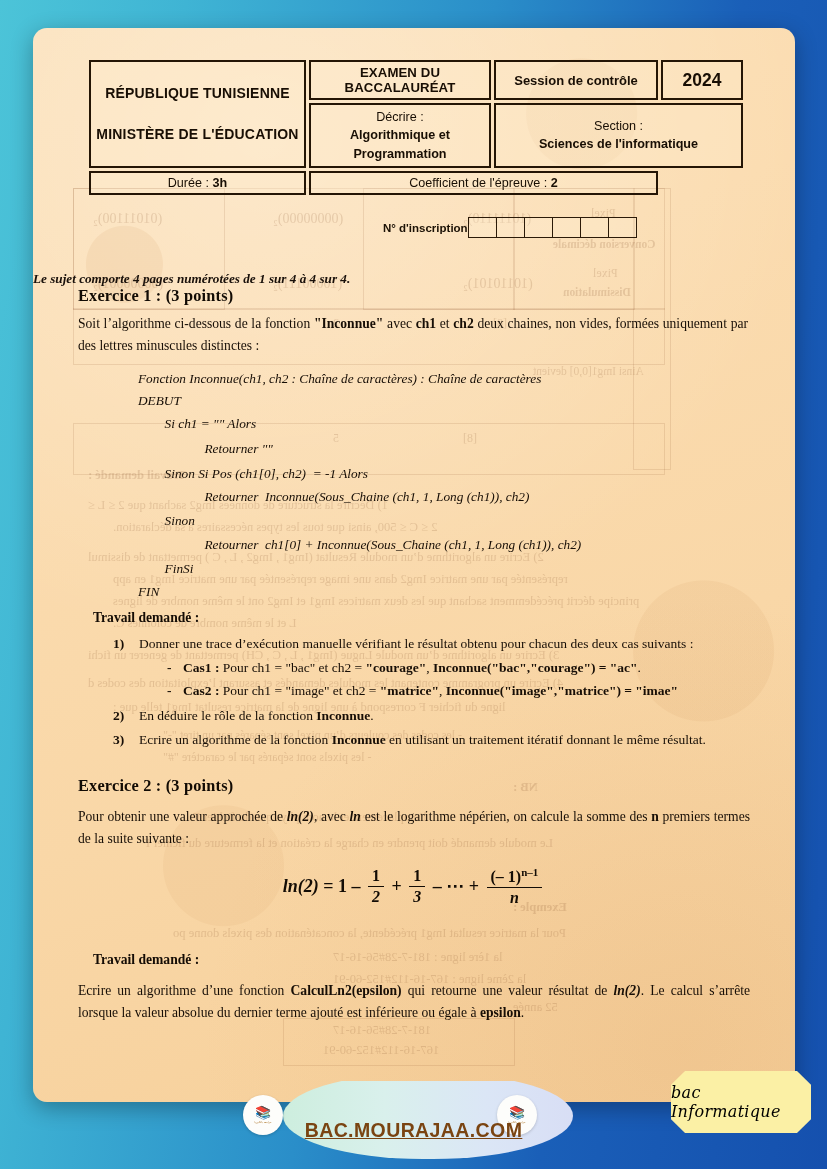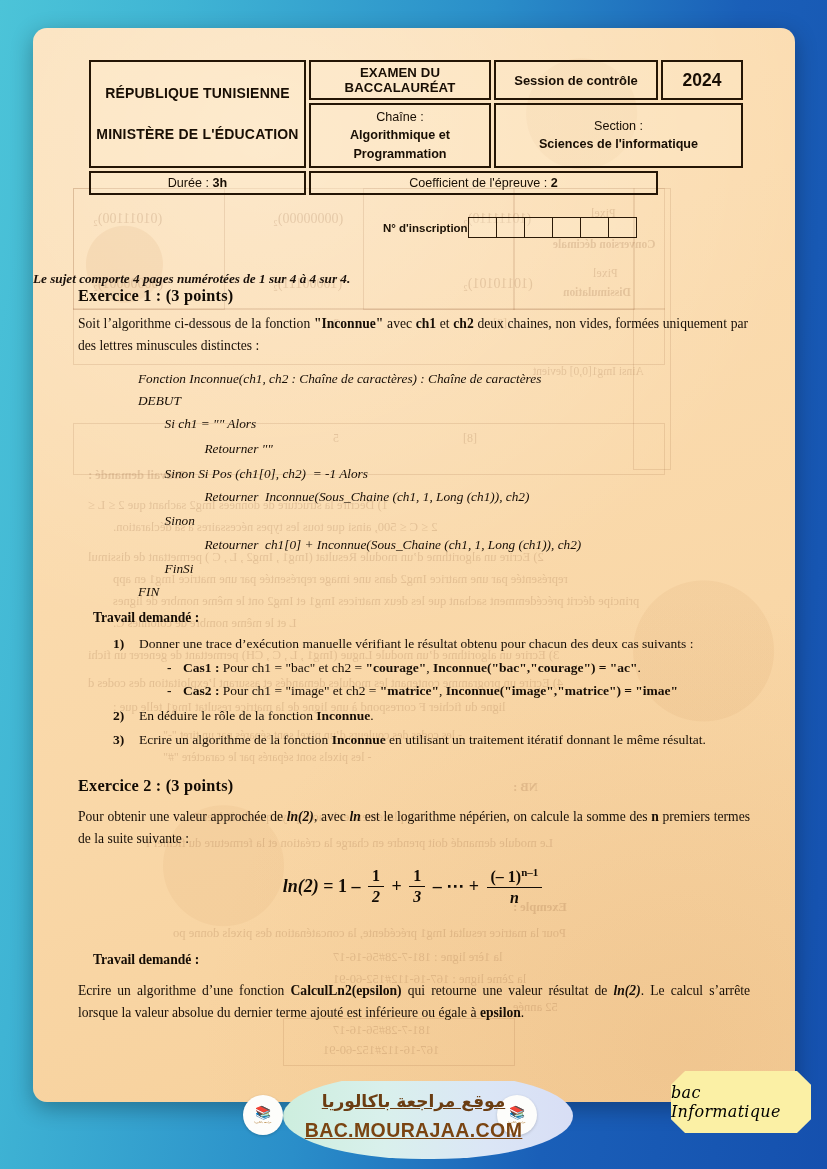--- a/index.html
+++ b/index.html
@@ -293,21 +293,21 @@
           <td class="cell-ministry" rowspan="2">
             <div>RÉPUBLIQUE TUNISIENNE</div>
             <div>MINISTÈRE DE L'ÉDUCATION</div>
           </td>
           <td class="cell-exam">EXAMEN DU BACCALAURÉAT</td>
           <td class="cell-session">Session  de contrôle</td>
           <td class="cell-year">2024</td>
         </tr>
         <tr>
           <td class="cell-epreuve">
-            <div>Chaîne :</div>
+            <div>Décrire :</div>
             <div class="b">Algorithmique et Programmation</div>
           </td>
           <td class="cell-section" colspan="2">
             <div>Section :</div>
             <div class="b">Sciences de l'informatique</div>
           </td>
         </tr>
         <tr>
           <td class="cell-duree">
             <span>Durée : </span><span class="b">3h</span>
@@ -402,19 +402,18 @@
 
   <div class="foot-logo left">
     <span class="books">📚</span>
     <span class="tiny">مراجعة باكالوريا</span>
   </div>
   <div class="foot-logo right">
     <span class="books">📚</span>
     <span class="tiny">مراجعة باكالوريا</span>
   </div>
 
-  <div class="foot-ar">موقع مراجعة  باكالوريا</div>
   <div class="foot-url">BAC.MOURAJAA.COM</div>
 </div>
 
 <div id="badge">
   <span>bac Informatique</span>
 </div>
 
 </body></html>

